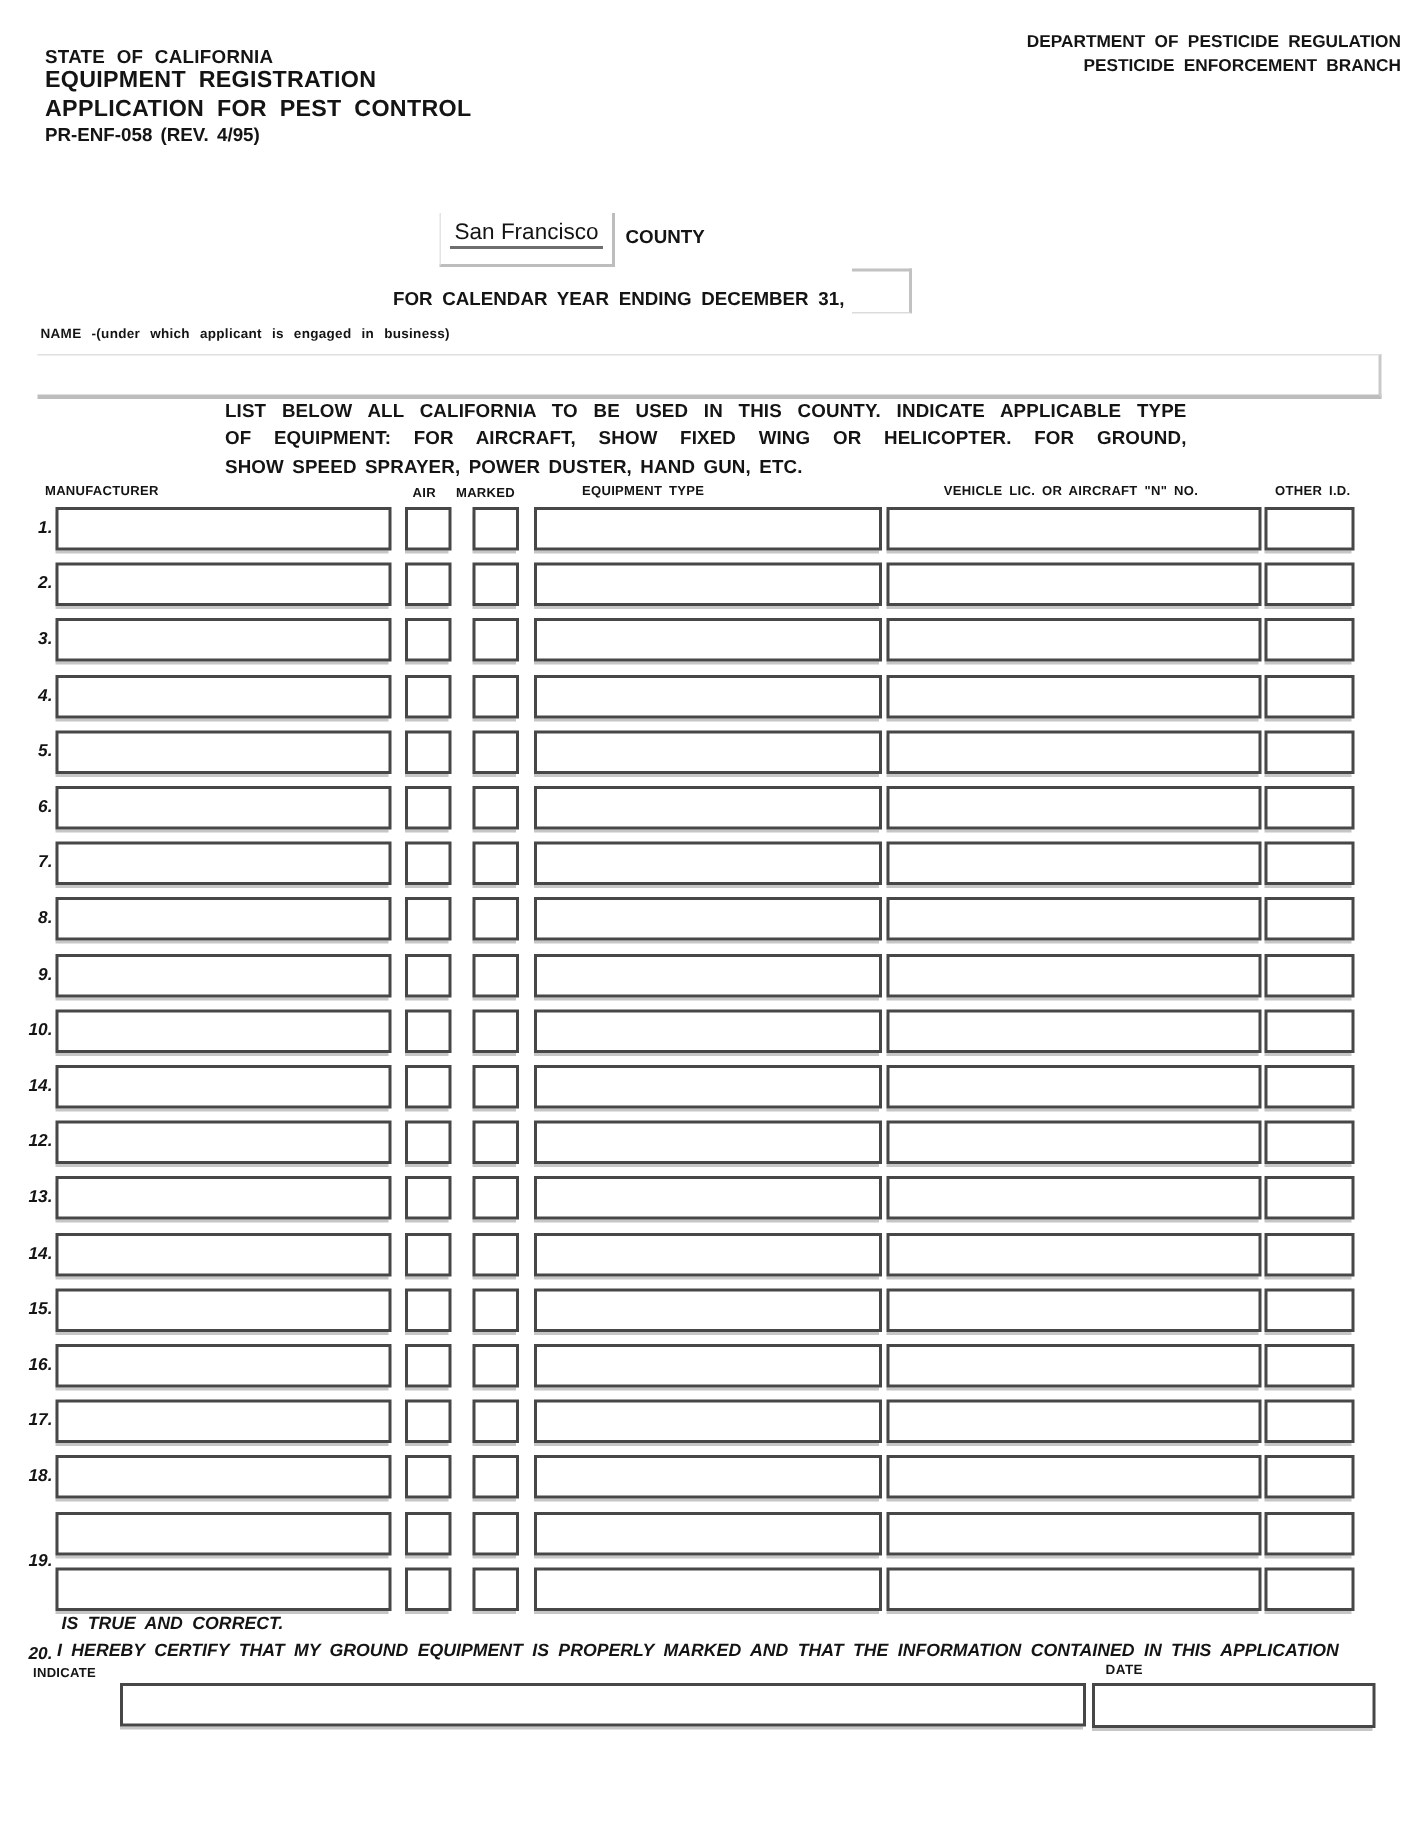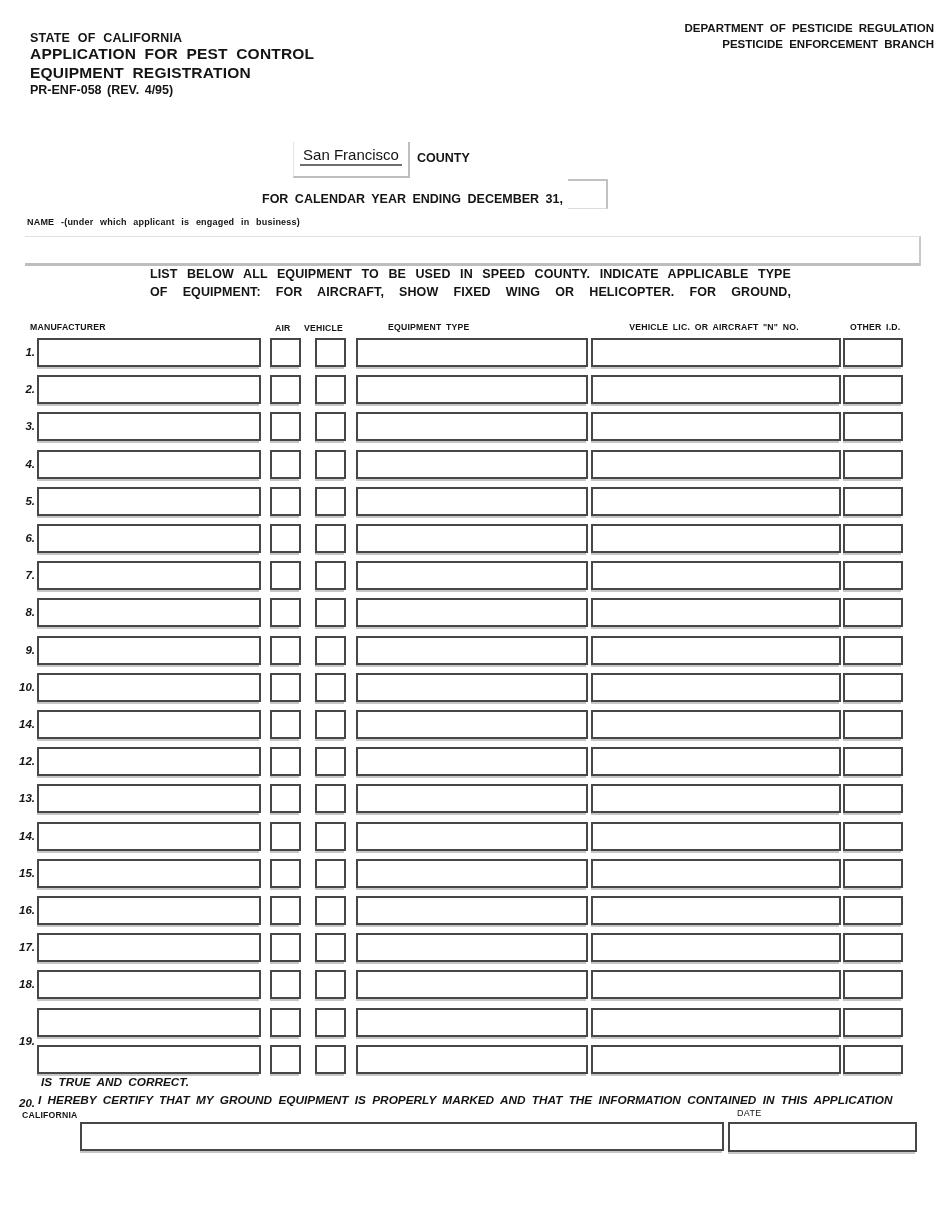--- a/index.html
+++ b/index.html
@@ -33,64 +33,65 @@
   .jline{text-align:justify;text-align-last:justify;}
   
   .col-hdr{position:absolute;font-weight:700;font-size:8.7px;letter-spacing:.2px;word-spacing:2px;white-space:nowrap;}
   .cell-box{position:absolute;height:25px;background:#fff;border:2px solid #474747;
     box-shadow:-1px 3px 0 -1px #c6c6c6;font-size:12px;line-height:25px;padding-left:4px;box-sizing:content-box;}
   .row-num{position:absolute;left:8px;width:27px;text-align:right;font-weight:700;font-style:italic;font-size:11.5px;}
   
   .cert{position:absolute;left:38px;top:1074px;width:858px;font-weight:700;font-style:italic;
     font-size:11.8px;line-height:17.5px;word-spacing:3px;}
   .sig-label{position:absolute;left:22px;top:1110px;font-weight:700;font-size:8.7px;letter-spacing:.2px;}
-  .date-label{position:absolute;left:737px;top:1108px;font-weight:400;font-size:9px;letter-spacing:.3px;}
+  .date-label{position:absolute;left:737px;top:1108px;font-weight:700;font-size:9px;letter-spacing:.3px;}
   .sig-box{position:absolute;left:80px;top:1122px;width:634px;height:25px;background:#fff;
     border:2px solid #474747;box-shadow:-1px 3px 0 -1px #c6c6c6;font-size:13px;padding-left:6px;}
   .date-box{position:absolute;left:728px;top:1122px;width:179px;height:26px;background:#fff;
     border:2px solid #474747;box-shadow:-1px 3px 0 -1px #c6c6c6;font-size:13px;padding-left:6px;}
   .footer{position:absolute;left:0;top:1176px;width:100%;text-align:center;font-weight:700;}
   .footer .small{font-size:11.5px;letter-spacing:.2px;}
   .footer .big{font-size:14px;letter-spacing:.3px;}
 </style>
 </head>
 <body>
 
 <div class="page">
 
   <div class="hdr-left">
     <div class="state">STATE OF CALIFORNIA</div>
+    <div class="title">EQUIPMENT REGISTRATION</div>
     <div class="title">APPLICATION FOR PEST CONTROL</div>
-    <div class="title">EQUIPMENT REGISTRATION</div>
     <div class="formno">PR-ENF-058 (REV. 4/95)</div>
   </div>
   <div class="hdr-right">
     <div>DEPARTMENT OF PESTICIDE REGULATION</div>
     <div>PESTICIDE ENFORCEMENT BRANCH</div>
   </div>
 
   <div class="county-field">
     <span class="county-value">San Francisco</span>
   </div>
   <div class="county-label">COUNTY</div>
 
   <div class="calendar-line"><span>FOR CALENDAR YEAR ENDING DECEMBER 31, 20</span><span class="year-underscore"></span></div>
   <div class="year-box"></div>
 
   <div class="name-label">NAME -(under which applicant is engaged in business)</div>
   <div class="name-field"></div>
 
   <div class="instructions">
-    <div class="jline">LIST BELOW ALL EQUIPMENT TO BE USED IN SPEED COUNTY. INDICATE APPLICABLE TYPE</div>
+    <div class="jline">LIST BELOW ALL CALIFORNIA TO BE USED IN THIS COUNTY. INDICATE APPLICABLE TYPE</div>
     <div class="jline">OF EQUIPMENT: FOR AIRCRAFT, SHOW FIXED WING OR HELICOPTER. FOR GROUND,</div>
+    <div>SHOW SPEED SPRAYER, POWER DUSTER, HAND GUN, ETC.</div>
   </div>
 
   <div class="col-hdr" style="left:30px;top:322px;">MANUFACTURER</div>
   <div class="col-hdr" style="left:275px;top:323px;">AIR</div>
-  <div class="col-hdr" style="left:304px;top:323px;">VEHICLE</div>
+  <div class="col-hdr" style="left:304px;top:323px;">MARKED</div>
   <div class="col-hdr" style="left:388px;top:322px;">EQUIPMENT TYPE</div>
   <div class="col-hdr" style="left:590px;top:322px;width:248px;text-align:center;">VEHICLE LIC.  OR  AIRCRAFT "N"  NO.</div>
   <div class="col-hdr" style="left:850px;top:322px;">OTHER  I.D.</div>
 
   <div>
       <div class="row-num" style="top: 346px;">1.</div>
       <div class="cell-box" style="top: 338px; left: 37px; width: 216px;"></div>
       <div class="cell-box" style="top: 338px; left: 270px; width: 23px;"></div>
       <div class="cell-box" style="top: 338px; left: 315px; width: 23px;"></div>
       <div class="cell-box" style="top: 338px; left: 356px; width: 224px;"></div>
@@ -229,19 +230,19 @@
       <div class="cell-box" style="top: 1044.8px; left: 356px; width: 224px;"></div>
       <div class="cell-box" style="top: 1044.8px; left: 591px; width: 242px;"></div>
       <div class="cell-box" style="top: 1044.8px; left: 843px; width: 52px;"></div>
     </div>
 
   <div class="cert">
     <div style="margin-left:3px;">IS TRUE AND CORRECT.</div>
     <div>I HEREBY CERTIFY THAT MY GROUND EQUIPMENT IS PROPERLY MARKED AND THAT THE INFORMATION CONTAINED IN THIS APPLICATION</div>
   </div>
 
-  <div class="sig-label">CALIFORNIA</div>
+  <div class="sig-label">INDICATE</div>
   <div class="date-label">DATE</div>
   <div class="sig-box"></div>
   <div class="date-box"></div>
 
 
 </div>
 
 </body></html>

